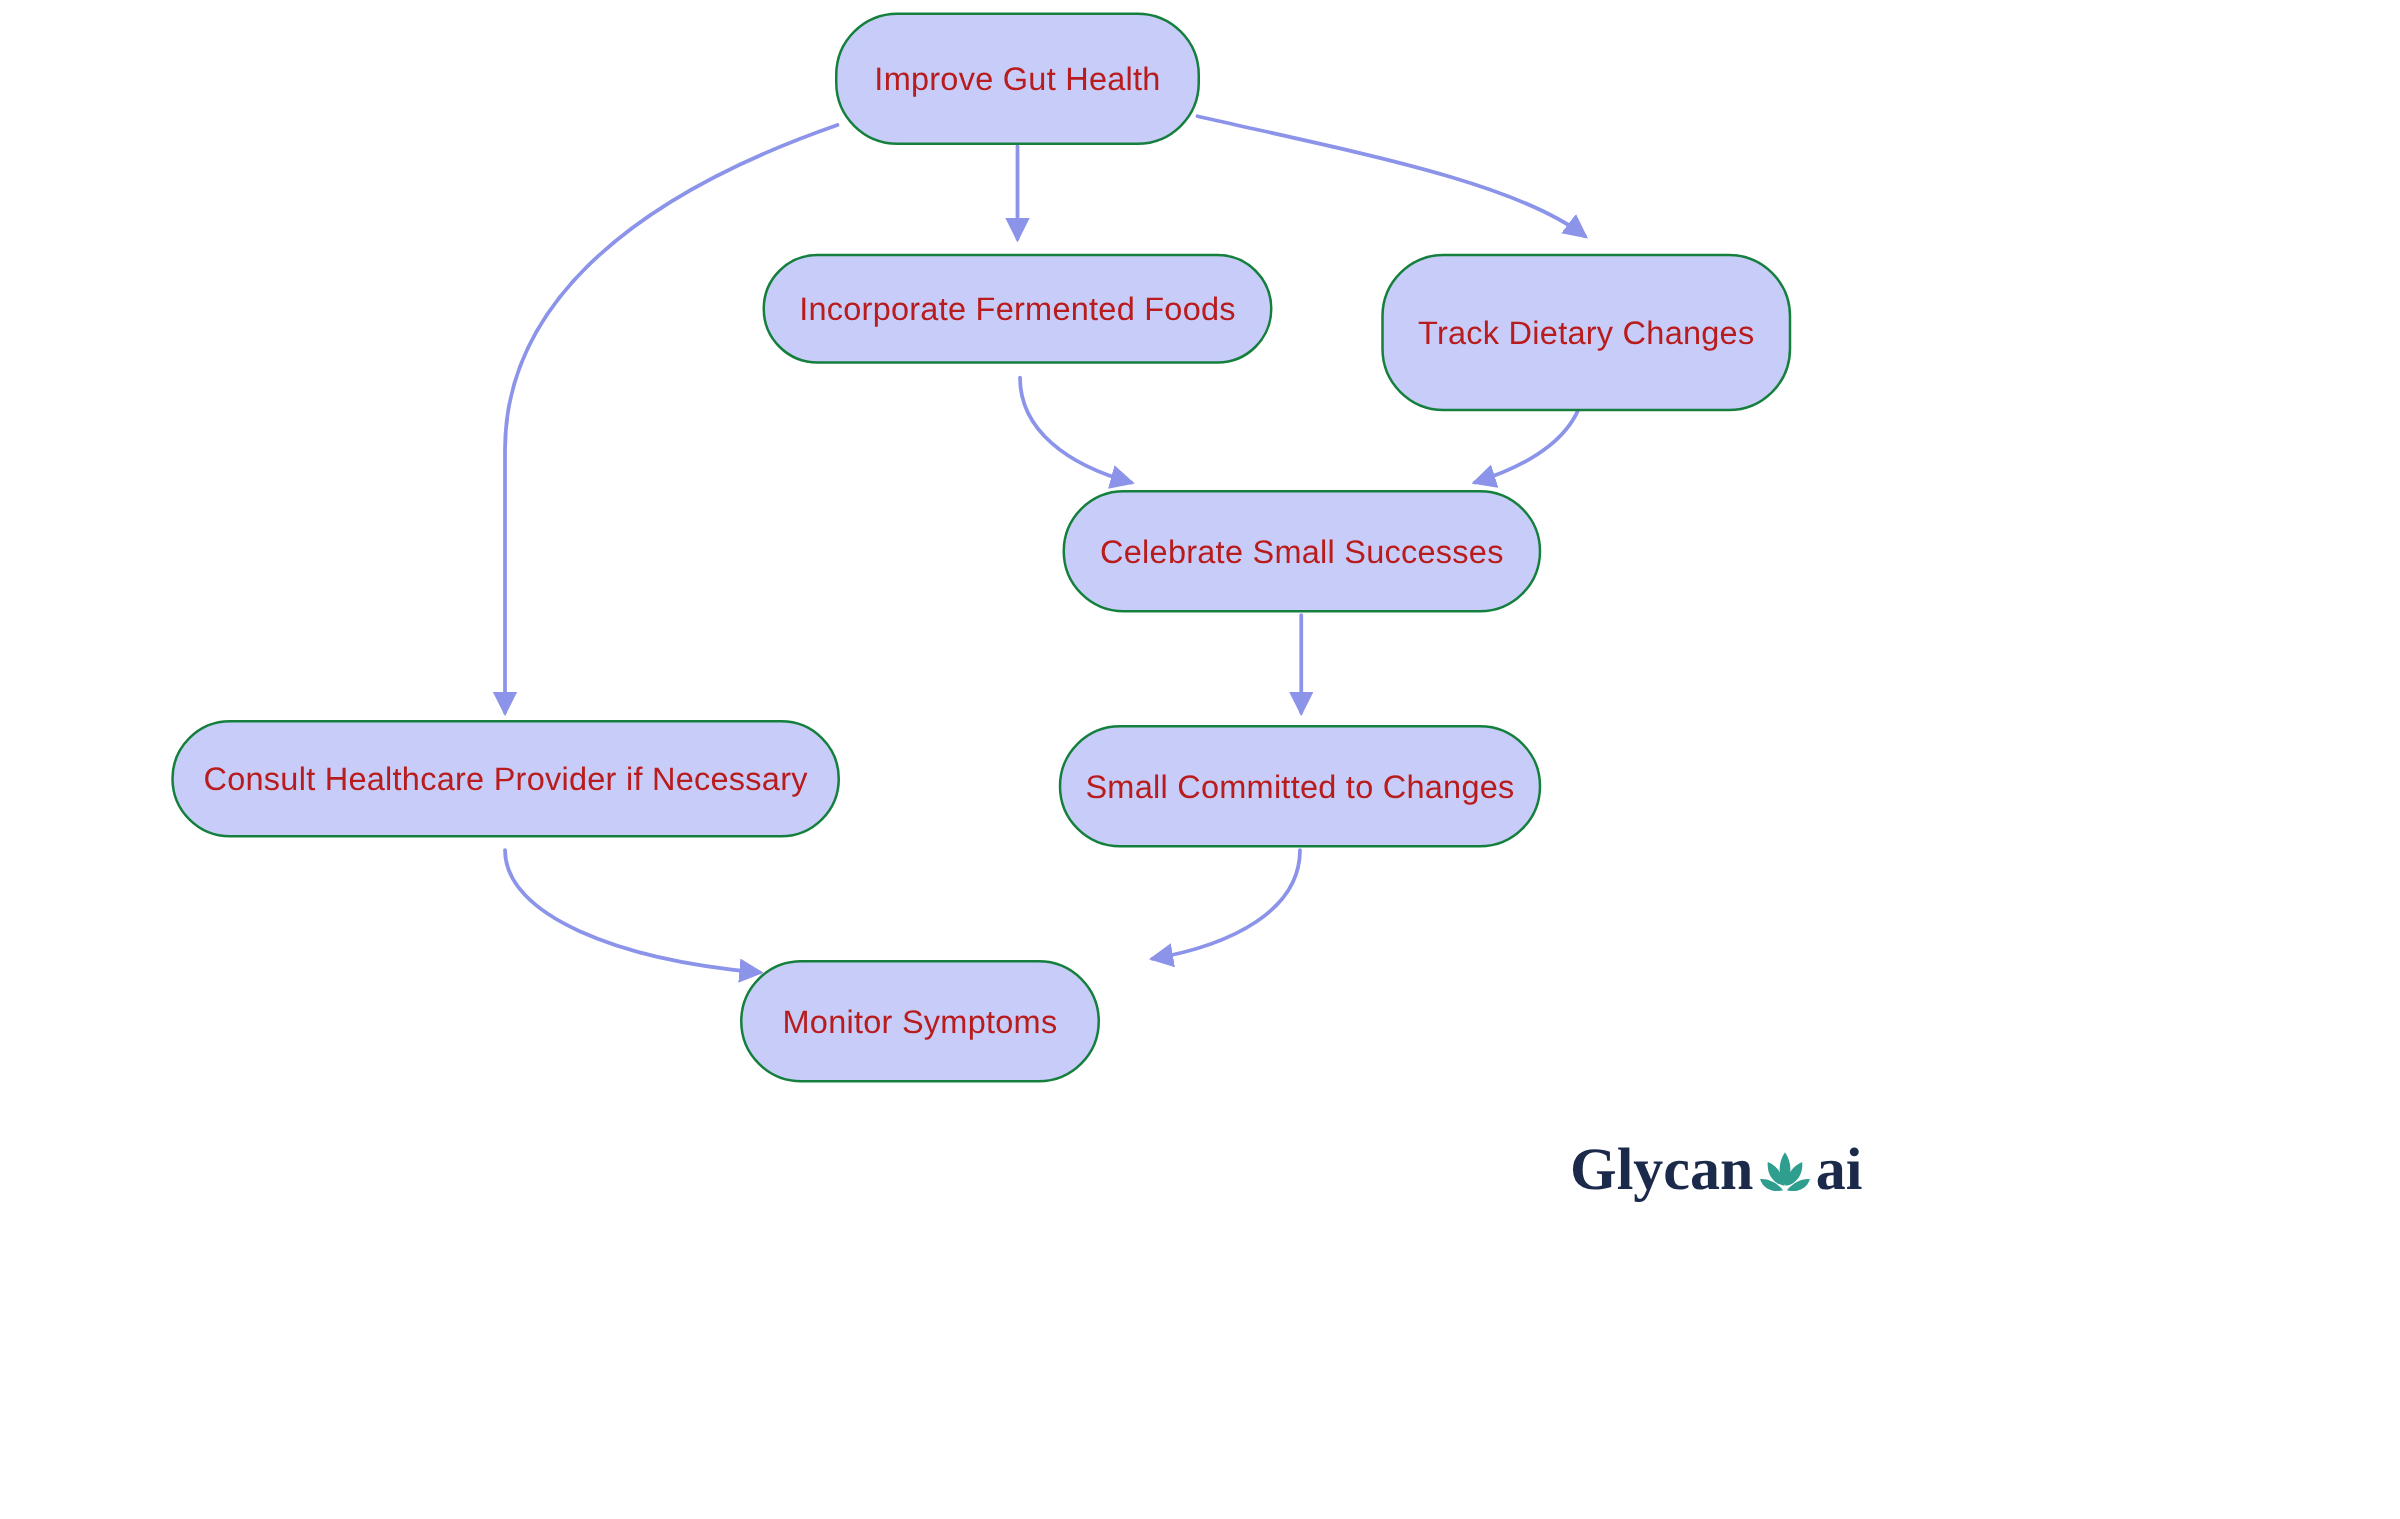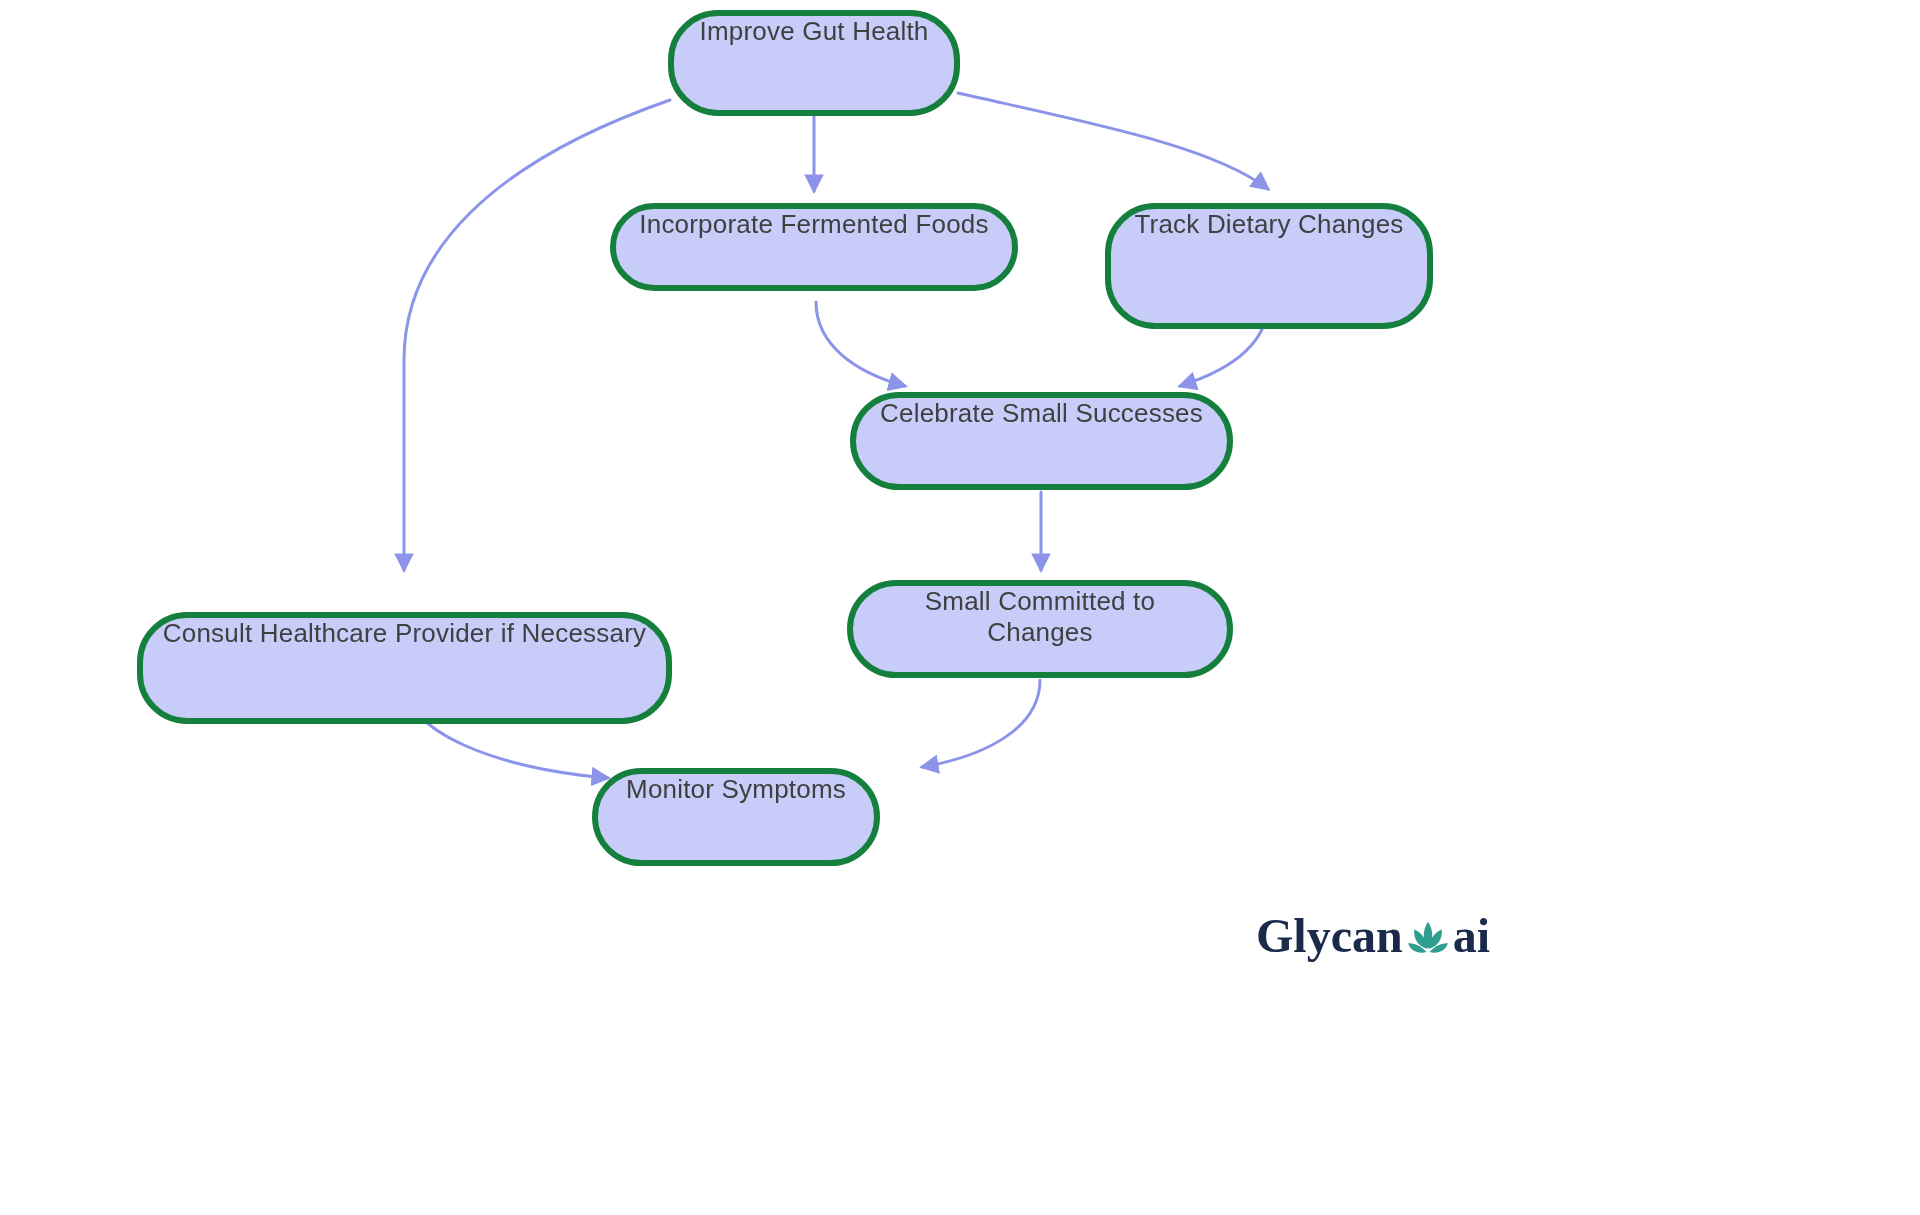--- a/index.html
+++ b/index.html
@@ -19,26 +19,26 @@
     position: absolute;
     left: 0;
     top: 0;
     width: 1920px;
     height: 1215px;
     pointer-events: none;
   }
   .node {
     position: absolute;
     background: #c7ccf9;
-    border: 6px solid #15803d;
+    border: 2px solid #15803d;
     border-radius: 50px;
     display: flex;
-    align-items: flex-start;
+    align-items: center;
     justify-content: center;
-    color: #404040;
+    color: #b91c1c;
     font-size: 26px;
     font-weight: 400;
     letter-spacing: 0.2px;
     text-align: center;
     box-sizing: border-box;
     padding: 0 18px;
   }
   .logo {
     position: absolute;
     left: 1256px;
@@ -89,21 +89,21 @@
   </div>
 
   <div class="node" style="left:1105px; top:203px; width:328px; height:126px;">
     <span>Track Dietary Changes</span>
   </div>
 
   <div class="node" style="left:850px; top:392px; width:383px; height:98px;">
     <span>Celebrate Small Successes</span>
   </div>
 
-  <div class="node" style="left:137px; top:612px; width:535px; height:112px;">
+  <div class="node" style="left:137px; top:576px; width:535px; height:94px;">
     <span>Consult Healthcare Provider if Necessary</span>
   </div>
 
   <div class="node" style="left:847px; top:580px; width:386px; height:98px;">
     <span>Small Committed to Changes</span>
   </div>
 
   <div class="node" style="left:592px; top:768px; width:288px; height:98px;">
     <span>Monitor Symptoms</span>
   </div>

